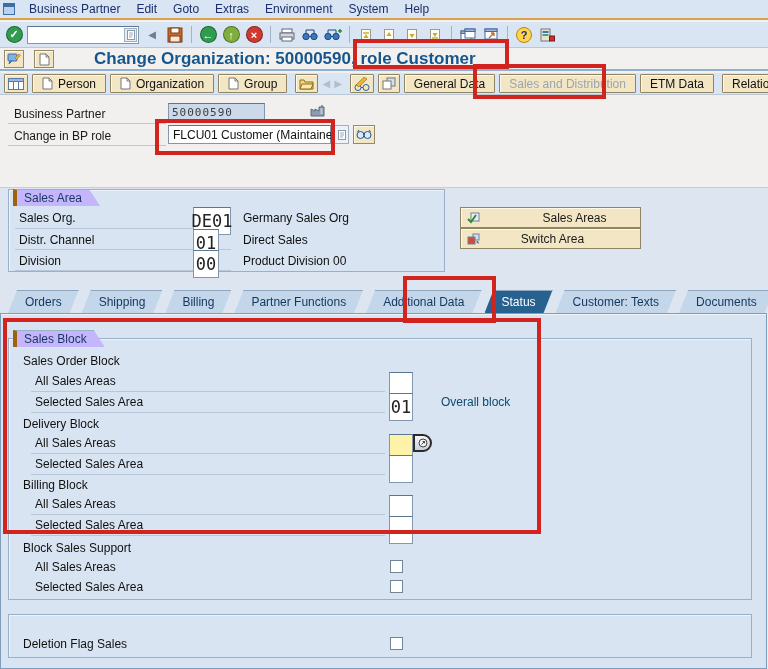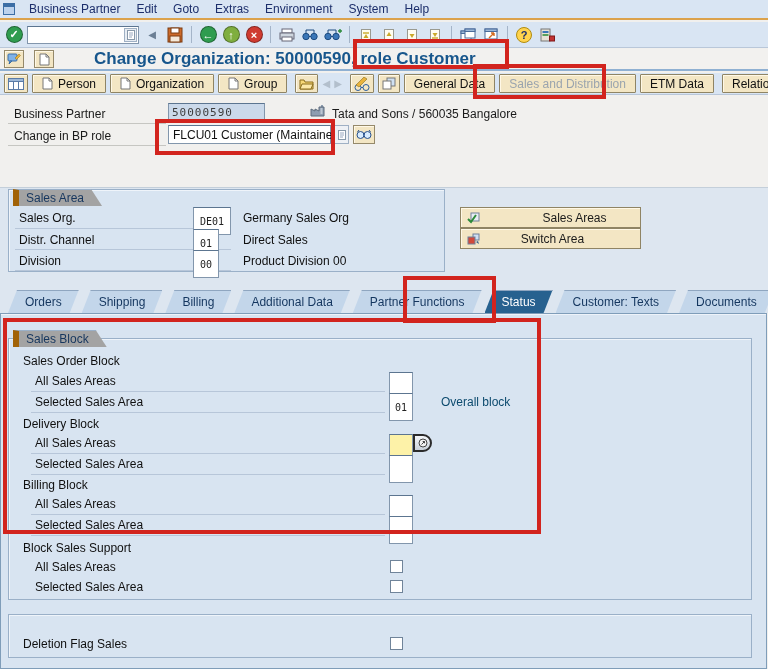--- a/index.html
+++ b/index.html
@@ -58,28 +58,28 @@
     display:flex; align-items:center; padding-left:3px; letter-spacing:1px; }
   .field.readonly { background:#cbd9ea; }
   .combo { position:absolute; background:#fff; border:1px solid #8296ac; border-top-color:#5c7590;
     display:flex; align-items:center; padding-left:4px; font-size:12px; color:#111; white-space:nowrap; }
   .drop-btn { position:absolute; width:15px; height:19px; background:#eef1f5; border:1px solid #9fb0c4;
     display:flex; align-items:center; justify-content:center; }
 
   
   .group-box { position:absolute; background:#d8e4f1; border:1px solid #9ab0c8;
     box-shadow:inset 1px 1px 0 #eff4fa; }
-  .gtab { position:absolute; top:-1px; left:4px; height:17px; padding:1px 18px 0 7px; background:#a3a3a3;
+  .gtab { position:absolute; top:-1px; left:4px; height:17px; padding:1px 18px 0 7px; background:#c4b5fd;
     color:#16365e; clip-path:polygon(0 0, calc(100% - 11px) 0, 100% 100%, 0 100%);
-    border-top:1px solid #9ab0c8; border-left:6px solid #a16207; white-space:nowrap; }
+    border-top:1px solid #9ab0c8; border-left:4px solid #a16207; white-space:nowrap; }
   .row-line { position:absolute; height:0; border-top:1px solid #b7c6d9; }
   .sec-title { position:absolute; white-space:nowrap; color:#101010; }
   .item-lbl { position:absolute; white-space:nowrap; color:#101010; }
   .sm-field { position:absolute; width:24px; height:28px; background:#fff; border:1px solid #8296ac;
-    border-top-color:#5c7590; font-family:"DejaVu Sans Mono", monospace; font-size:10px; color:#222;
+    border-top-color:#5c7590; font-family:"DejaVu Sans Mono", monospace; font-size:17px; color:#222;
     display:flex; align-items:center; justify-content:center; }
   .sm-field.yellow { background:#fdf2a8; }
   .mc-btn { position:absolute; width:19px; height:18px; border:2px solid #2b2b2b; border-radius:0 9px 9px 0;
     background:linear-gradient(#f4f6f9,#c9d1da); display:flex; align-items:center; justify-content:center; }
   .checkbox { position:absolute; width:13px; height:13px; background:#fff; border:1px solid #70849a; }
   .note { position:absolute; white-space:nowrap; color:#0c4a6e; }
 
   
   .side-btn { position:absolute; width:181px; height:21px; background:#f3e6c4; border:1px solid #8f8464;
     display:flex; align-items:center; box-shadow:inset 1px 1px 0 #fff8e6; }
@@ -321,21 +321,20 @@
     <span class="lbl" style="left:14px; top:11px;">Business Partner</span>
     <div class="hrow-line" style="left:8px; top:27px; width:158px;"></div>
     <div class="field readonly" style="left:168px; top:7px; width:97px; height:18px;">50000590</div>
     <span style="position:absolute; left:310px; top:8px;">
       <svg width="15" height="13" viewBox="0 0 15 13">
           <rect x="11" y="1" width="2" height="3" fill="#8d9db0"></rect>
           <path d="M1 12V5l4 2V5l4 2V3h5v9z" fill="#8d9db0" stroke="#5c6b7c"></path>
           <path d="M10.5 5h2M10.5 7h2M10.5 9h2" stroke="#eef2f6"></path>
         </svg>
     </span>
-    <span class="lbl" style="left:332px; top:11px;">Tata and Sons / 560035 Bangalore</span>
 
     <span class="lbl" style="left:14px; top:33px;">Change in BP role</span>
     <div class="hrow-line" style="left:8px; top:49px; width:158px;"></div>
     <div class="combo" style="left:168px; top:29px; width:163px; height:19px;">FLCU01 Customer (Maintained)</div>
     <span class="drop-btn" style="left:334px; top:29px;">
       <svg width="8" height="10" viewBox="0 0 8 10">
           <rect x="0.5" y="0.5" width="7" height="9" fill="#fff" stroke="#8899aa"></rect>
           <path d="M2 3h4M2 5h4M2 7h3" stroke="#9aa9c0"></path>
         </svg>
     </span>
@@ -386,22 +385,22 @@
           <path d="M9 9l3 2-1-3" fill="#2c5a8c"></path>
         </svg>
     </span>
     <span class="cap">Switch Area</span>
   </div>
 
   <div class="tabstrip">
     <span class="tab">Orders</span>
     <span class="tab">Shipping</span>
     <span class="tab">Billing</span>
+    <span class="tab">Partner Functions</span>
     <span class="tab">Additional Data</span>
-    <span class="tab">Partner Functions</span>
     <span class="tab active">Status</span>
     <span class="tab">Customer: Texts</span>
     <span class="tab">Documents</span>
 
   </div>
 
   <div class="content-panel"></div>
 
   <div class="group-box" style="left:8px; top:338px; width:744px; height:262px;">
     <span class="gtab" style="top:-9px;">Sales Block</span>

